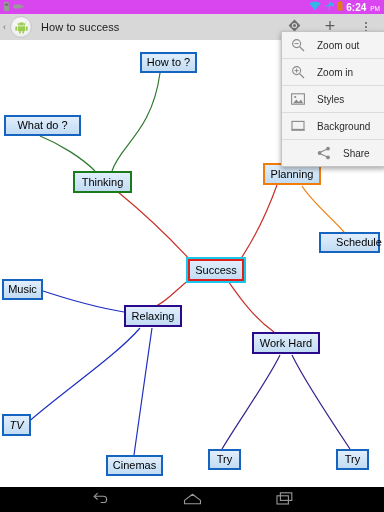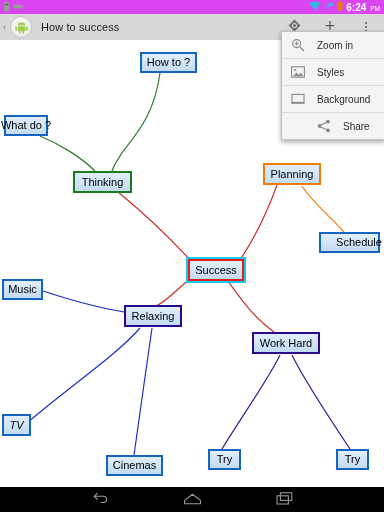--- a/index.html
+++ b/index.html
@@ -208,36 +208,46 @@
 
       <path d="M124 272 C 100 268, 64 258, 40 250" stroke="#1f2fc0" stroke-width="1.2" fill="none"></path>
       <path d="M140 288 C 116 316, 62 352, 26 384" stroke="#1f2fc0" stroke-width="1.2" fill="none"></path>
       <path d="M152 288 C 146 330, 138 386, 134 415" stroke="#1f2fc0" stroke-width="1.2" fill="none"></path>
 
       <path d="M280 315 C 268 340, 238 382, 222 409" stroke="#3a1f8a" stroke-width="1.2" fill="none"></path>
       <path d="M292 315 C 304 340, 332 382, 350 409" stroke="#3a1f8a" stroke-width="1.2" fill="none"></path>
     </svg>
 
     <div class="node blue" style="left:140px;top:12px;width:57px;height:21px;">How to ?</div>
-    <div class="node blue" style="left:4px;top:75px;width:44px;height:21px;">What do ?</div>
+    <div class="node blue" style="left:4px;top:75px;width:77px;height:21px;">What do ?</div>
     <div class="node orange" style="left:263px;top:123px;width:58px;height:22px;">Planning</div>
     <div class="node green" style="left:73px;top:131px;width:59px;height:22px;">Thinking</div>
     <div class="node blue" style="left:319px;top:192px;width:61px;height:21px;padding-left:25px;">Schedule</div>
     <div class="node sel" style="left:188px;top:219px;width:56px;height:22px;">Success</div>
     <div class="node blue" style="left:2px;top:239px;width:41px;height:21px;">Music</div>
     <div class="node navy" style="left:124px;top:265px;width:58px;height:22px;">Relaxing</div>
     <div class="node navy" style="left:252px;top:292px;width:68px;height:22px;">Work Hard</div>
     <div class="node blue" style="left:2px;top:374px;width:29px;height:22px;font-style:italic;">TV</div>
     <div class="node blue" style="left:106px;top:415px;width:57px;height:21px;">Cinemas</div>
     <div class="node blue" style="left:208px;top:409px;width:33px;height:21px;">Try</div>
     <div class="node blue" style="left:336px;top:409px;width:33px;height:21px;">Try</div>
   </div>
 
   <div class="menu">
 
+    <div class="menu-item">
+      <span class="mi-ico">
+        <svg width="14" height="14" viewBox="0 0 14 14">
+            <circle cx="5.6" cy="5.6" r="4" fill="none" stroke="#8a8a8a" stroke-width="1.1"></circle>
+            <line x1="8.6" y1="8.6" x2="13" y2="13" stroke="#8a8a8a" stroke-width="1.3"></line>
+            <line x1="3.6" y1="5.6" x2="7.6" y2="5.6" stroke="#8a8a8a" stroke-width="1"></line>
+          </svg>
+      </span>
+      <span class="mi-label">Zoom out</span>
+    </div>
 
     <div class="menu-item">
       <span class="mi-ico">
         <svg width="14" height="14" viewBox="0 0 14 14">
             <circle cx="5.6" cy="5.6" r="4" fill="none" stroke="#8a8a8a" stroke-width="1.1"></circle>
             <line x1="8.6" y1="8.6" x2="13" y2="13" stroke="#8a8a8a" stroke-width="1.3"></line>
             <line x1="3.6" y1="5.6" x2="7.6" y2="5.6" stroke="#8a8a8a" stroke-width="1"></line>
             <line x1="5.6" y1="3.6" x2="5.6" y2="7.6" stroke="#8a8a8a" stroke-width="1"></line>
           </svg>
       </span>

